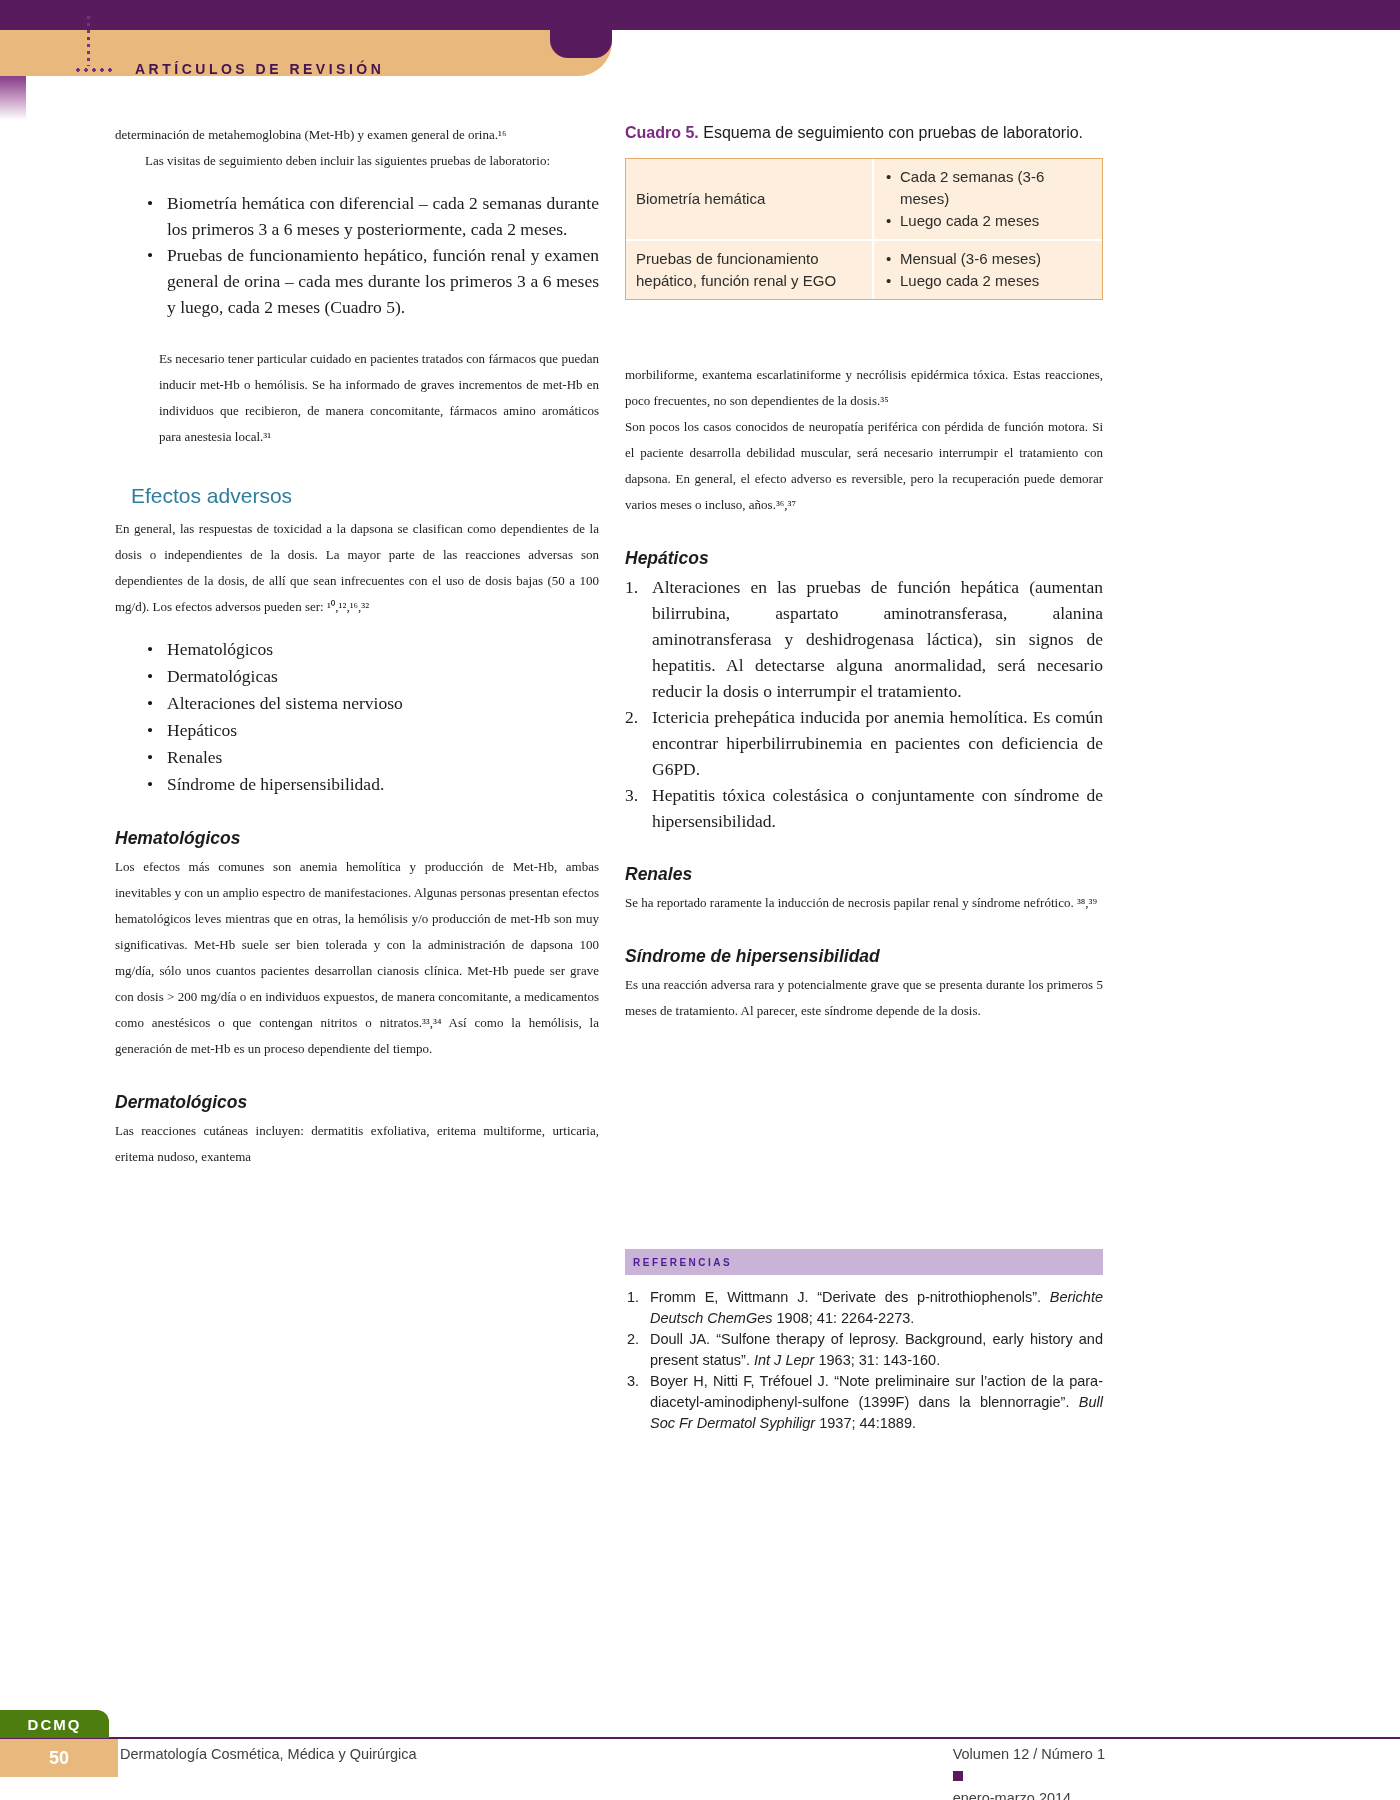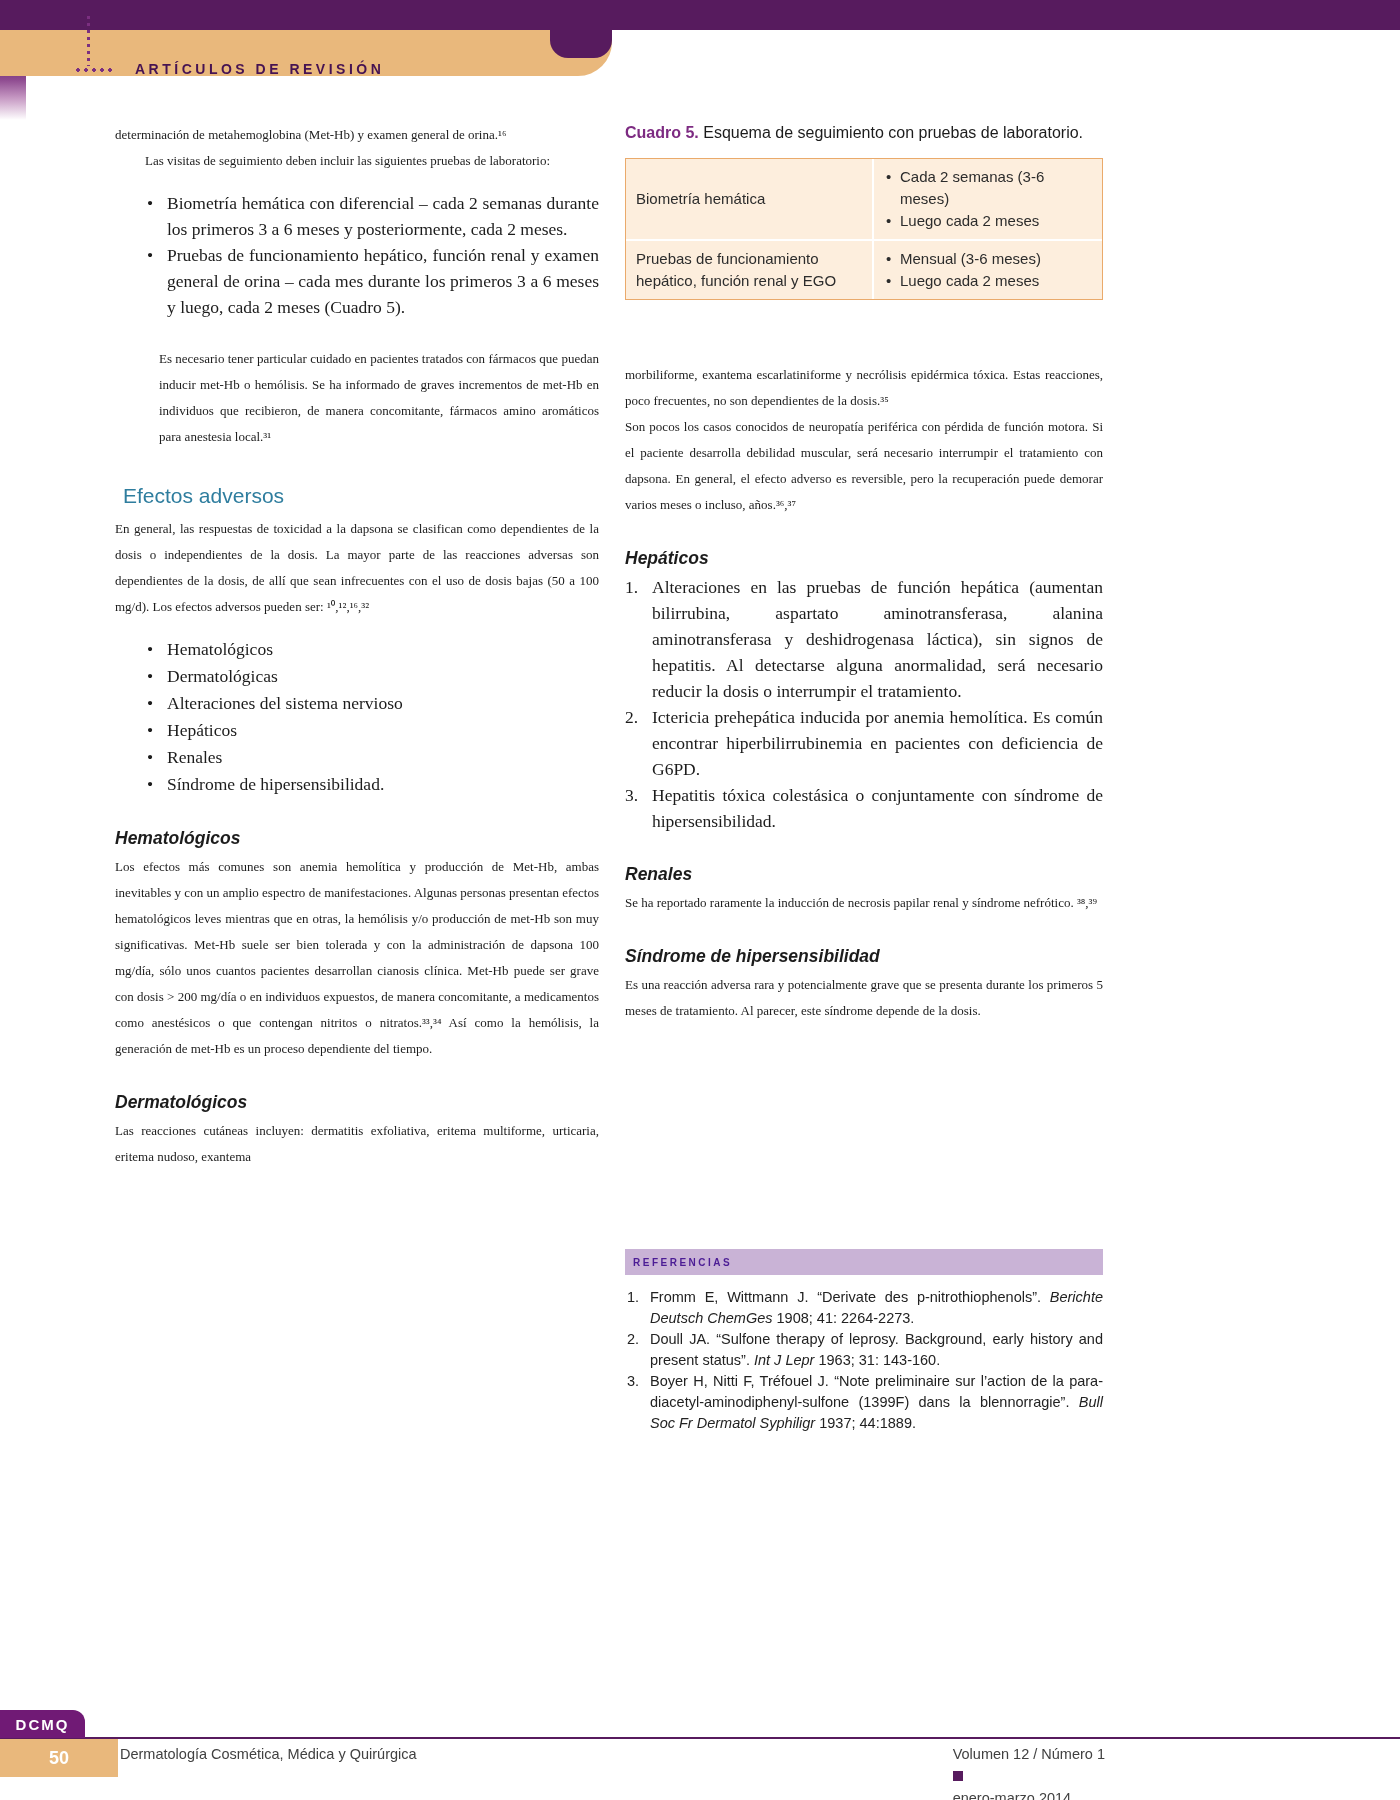--- a/index.html
+++ b/index.html
@@ -30,21 +30,21 @@
 
   .body{margin:0;font-size:13px;line-height:26px;text-align:justify;}
   .indent{text-indent:30px;}
 
   .bullets{list-style:none;margin:16px 0 0 0;padding:0;}
   .bullets li{position:relative;padding-left:52px;font-size:17.5px;line-height:26px;text-align:justify;}
   .bullets li::before{content:"•";position:absolute;left:32px;top:0;}
   .bullets.tight li{line-height:27px;}
 
   .section-heading{font-family:"Liberation Sans", sans-serif;font-weight:400;
-      font-size:21px;color:#2e7d9e;margin:34px 0 8px 8px;}
+      font-size:21px;color:#2e7d9e;margin:34px 0 8px 16px;}
   .subhead{font-family:"Liberation Sans", sans-serif;font-style:italic;font-weight:bold;
       font-size:17.5px;line-height:24px;margin:28px 0 4px 0;}
 
   .p-after-list{margin-top:26px;margin-left:44px;}
 
   
   .caption{margin:0 0 14px 0;font-family:"Liberation Sans", sans-serif;font-size:16px;line-height:22px;color:#1c1c1c;}
   .cap-label{font-weight:bold;color:#7d2b82;}
   .tbl{border:1px solid #eaaa6b;background:#fdeedd;}
   .trow{display:flex;border-bottom:2px solid #ffffff;min-height:56px;}
@@ -65,21 +65,21 @@
       padding-left:8px;font-family:"Liberation Sans", sans-serif;font-weight:bold;
       font-size:10px;letter-spacing:2.5px;color:#4c1d95;}
   .refs{margin:12px 0 0 0;padding:0;list-style:none;}
   .refs li{position:relative;padding-left:25px;font-family:"Liberation Sans", sans-serif;
       font-size:14.5px;line-height:21px;text-align:justify;color:#222222;}
   .refs .num{left:2px;}
   .it{font-style:italic;}
 
   
   .footer-line{position:absolute;top:1737px;left:0;width:1400px;height:2px;background:#571b5e;}
-  .dcmq{position:absolute;top:1710px;left:0;width:85px;height:28px;background:#701a75;
+  .dcmq{position:absolute;top:1710px;left:0;width:109px;height:28px;background:#4d7c0f;
       border-radius:0 12px 0 0;color:#ffffff;display:flex;align-items:center;justify-content:center;
       font-family:"Liberation Sans", sans-serif;font-weight:bold;font-size:15px;letter-spacing:2px;z-index:2;}
   .pagenum{position:absolute;top:1739px;left:0;width:118px;height:38px;background:#e9b87c;
       color:#ffffff;display:flex;align-items:center;justify-content:center;
       font-family:"Liberation Sans", sans-serif;font-weight:bold;font-size:18px;}
   .footer-left{position:absolute;top:1746px;left:120px;font-family:"Liberation Sans", sans-serif;
       font-size:14.5px;color:#414141;}
   .footer-right{position:absolute;top:1746px;right:295px;display:flex;align-items:flex-start;gap:9px;
       font-family:"Liberation Sans", sans-serif;font-size:14.5px;color:#414141;flex-direction:column;}
   .fsquare{width:10px;height:10px;background:#571b5e;}

